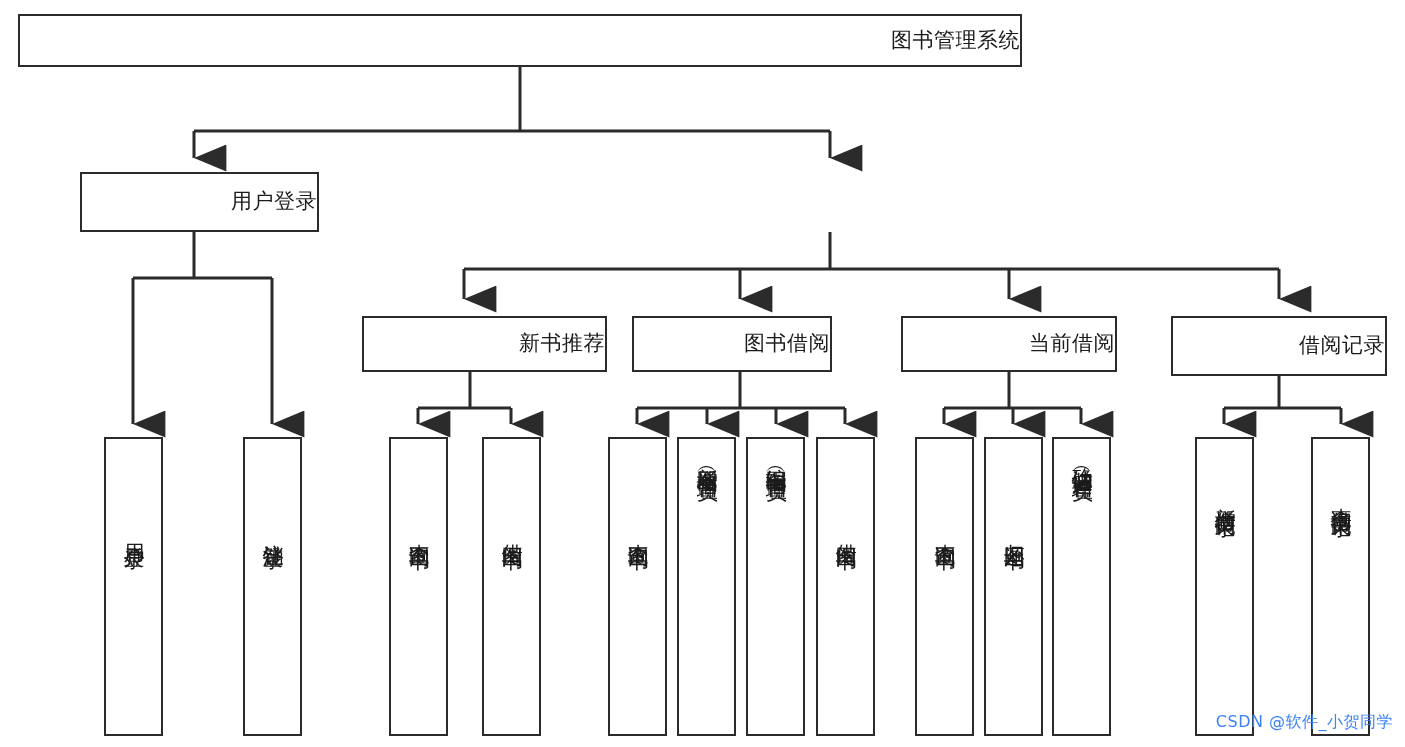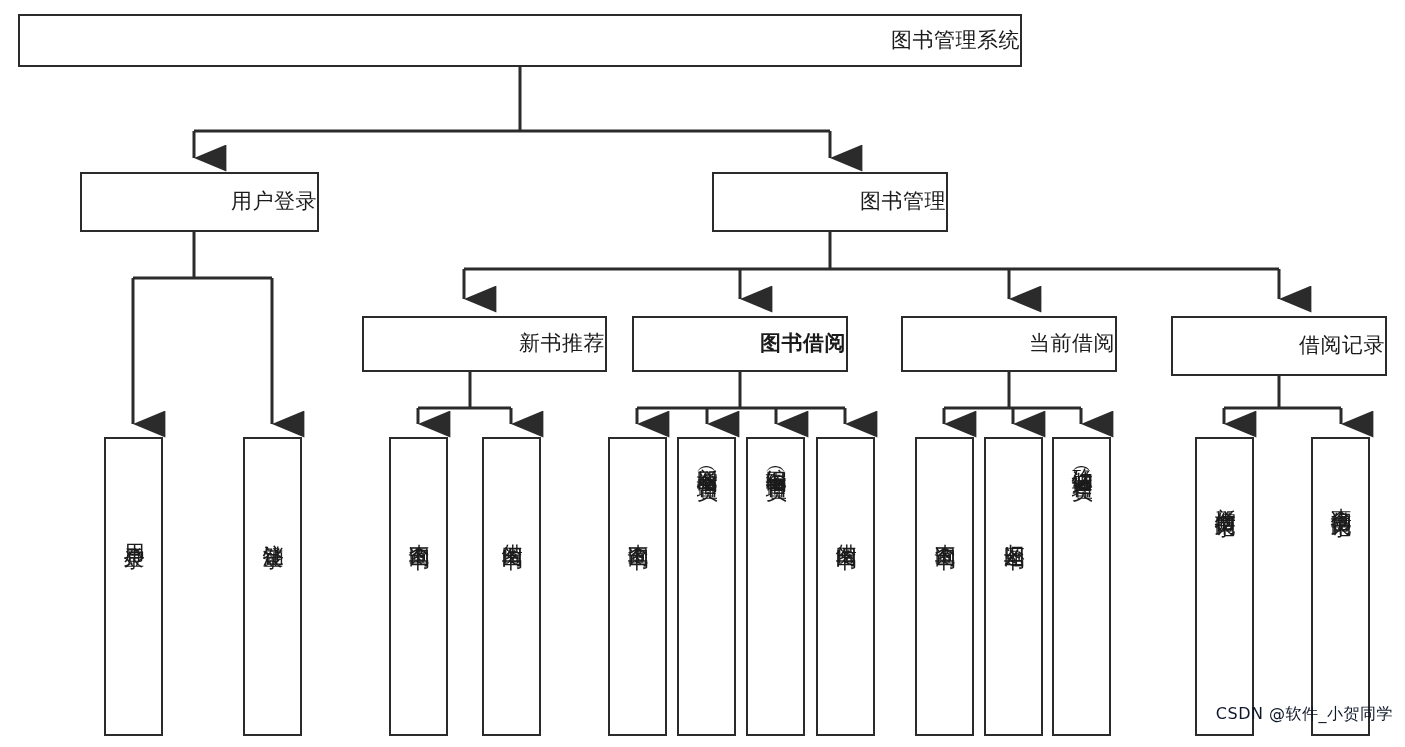--- a/index.html
+++ b/index.html
@@ -64,23 +64,23 @@
   }
   .node.vert.high .label {
     margin-top: 12px;
   }
   .node.vert.low .label {
     margin-top: 52px;
   }
   #watermark {
     position: absolute;
     right: 12px;
-    bottom: 22px;
+    bottom: 14px;
     font-size: 16px;
-    color: #0f172a;
+    color: #3b82f6;
     white-space: nowrap;
     letter-spacing: 0.5px;
     pointer-events: none;
   }
 </style>
 </head>
 <body>
 
 <div id="canvas">
 
@@ -139,29 +139,26 @@
   </svg>
 
   <div class="node root horiz" style="left:18px; top:14px; width:1004px; height:53px;">
     <span class="label">图书管理系统</span>
   </div>
 
   <div class="node horiz" style="left:80px; top:172px; width:239px; height:60px;">
     <span class="label">用户登录</span>
   </div>
 
-  <div class="node horiz" style="left:712px; top:172px; width:236px; height:60px;">
-    <span class="label">图书管理</span>
-  </div>
 
   <div class="node horiz" style="left:362px; top:316px; width:245px; height:56px;">
     <span class="label">新书推荐</span>
   </div>
 
-  <div class="node horiz" style="left:632px; top:316px; width:216px; height:56px;font-weight:bold;">
+  <div class="node horiz" style="left:632px; top:316px; width:200px; height:56px;">
     <span class="label">图书借阅</span>
   </div>
 
   <div class="node horiz" style="left:901px; top:316px; width:216px; height:56px;padding-left:16px;">
     <span class="label">当前借阅</span>
   </div>
 
   <div class="node horiz" style="left:1171px; top:316px; width:216px; height:60px;font-family:Liberation Serif, serif;">
     <span class="label">借阅记录</span>
   </div>

